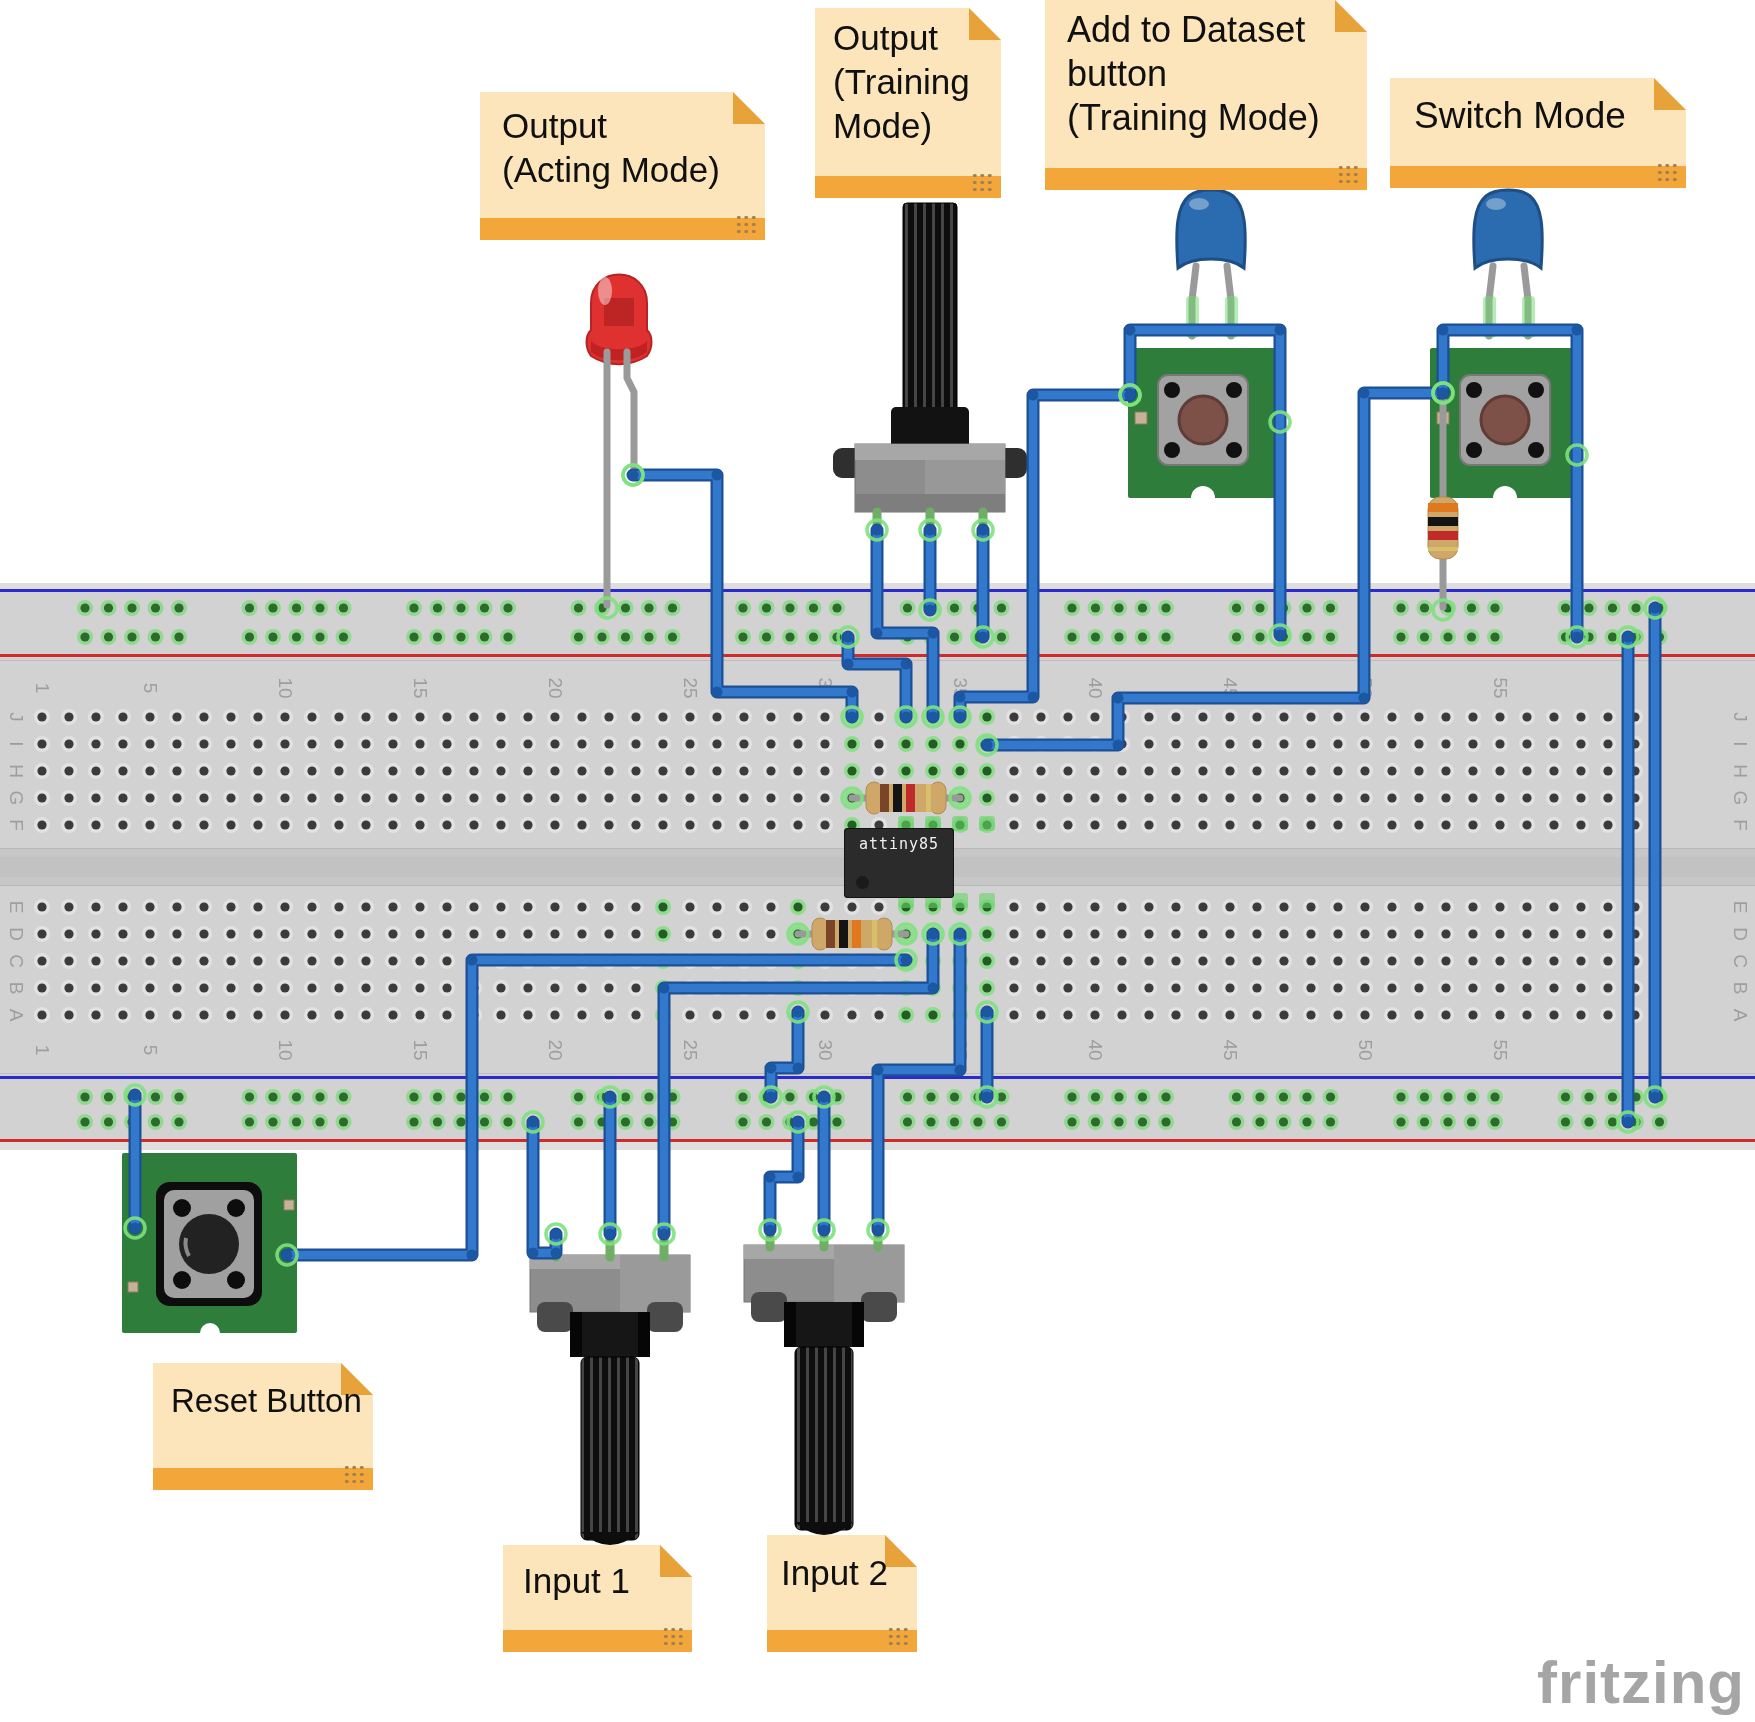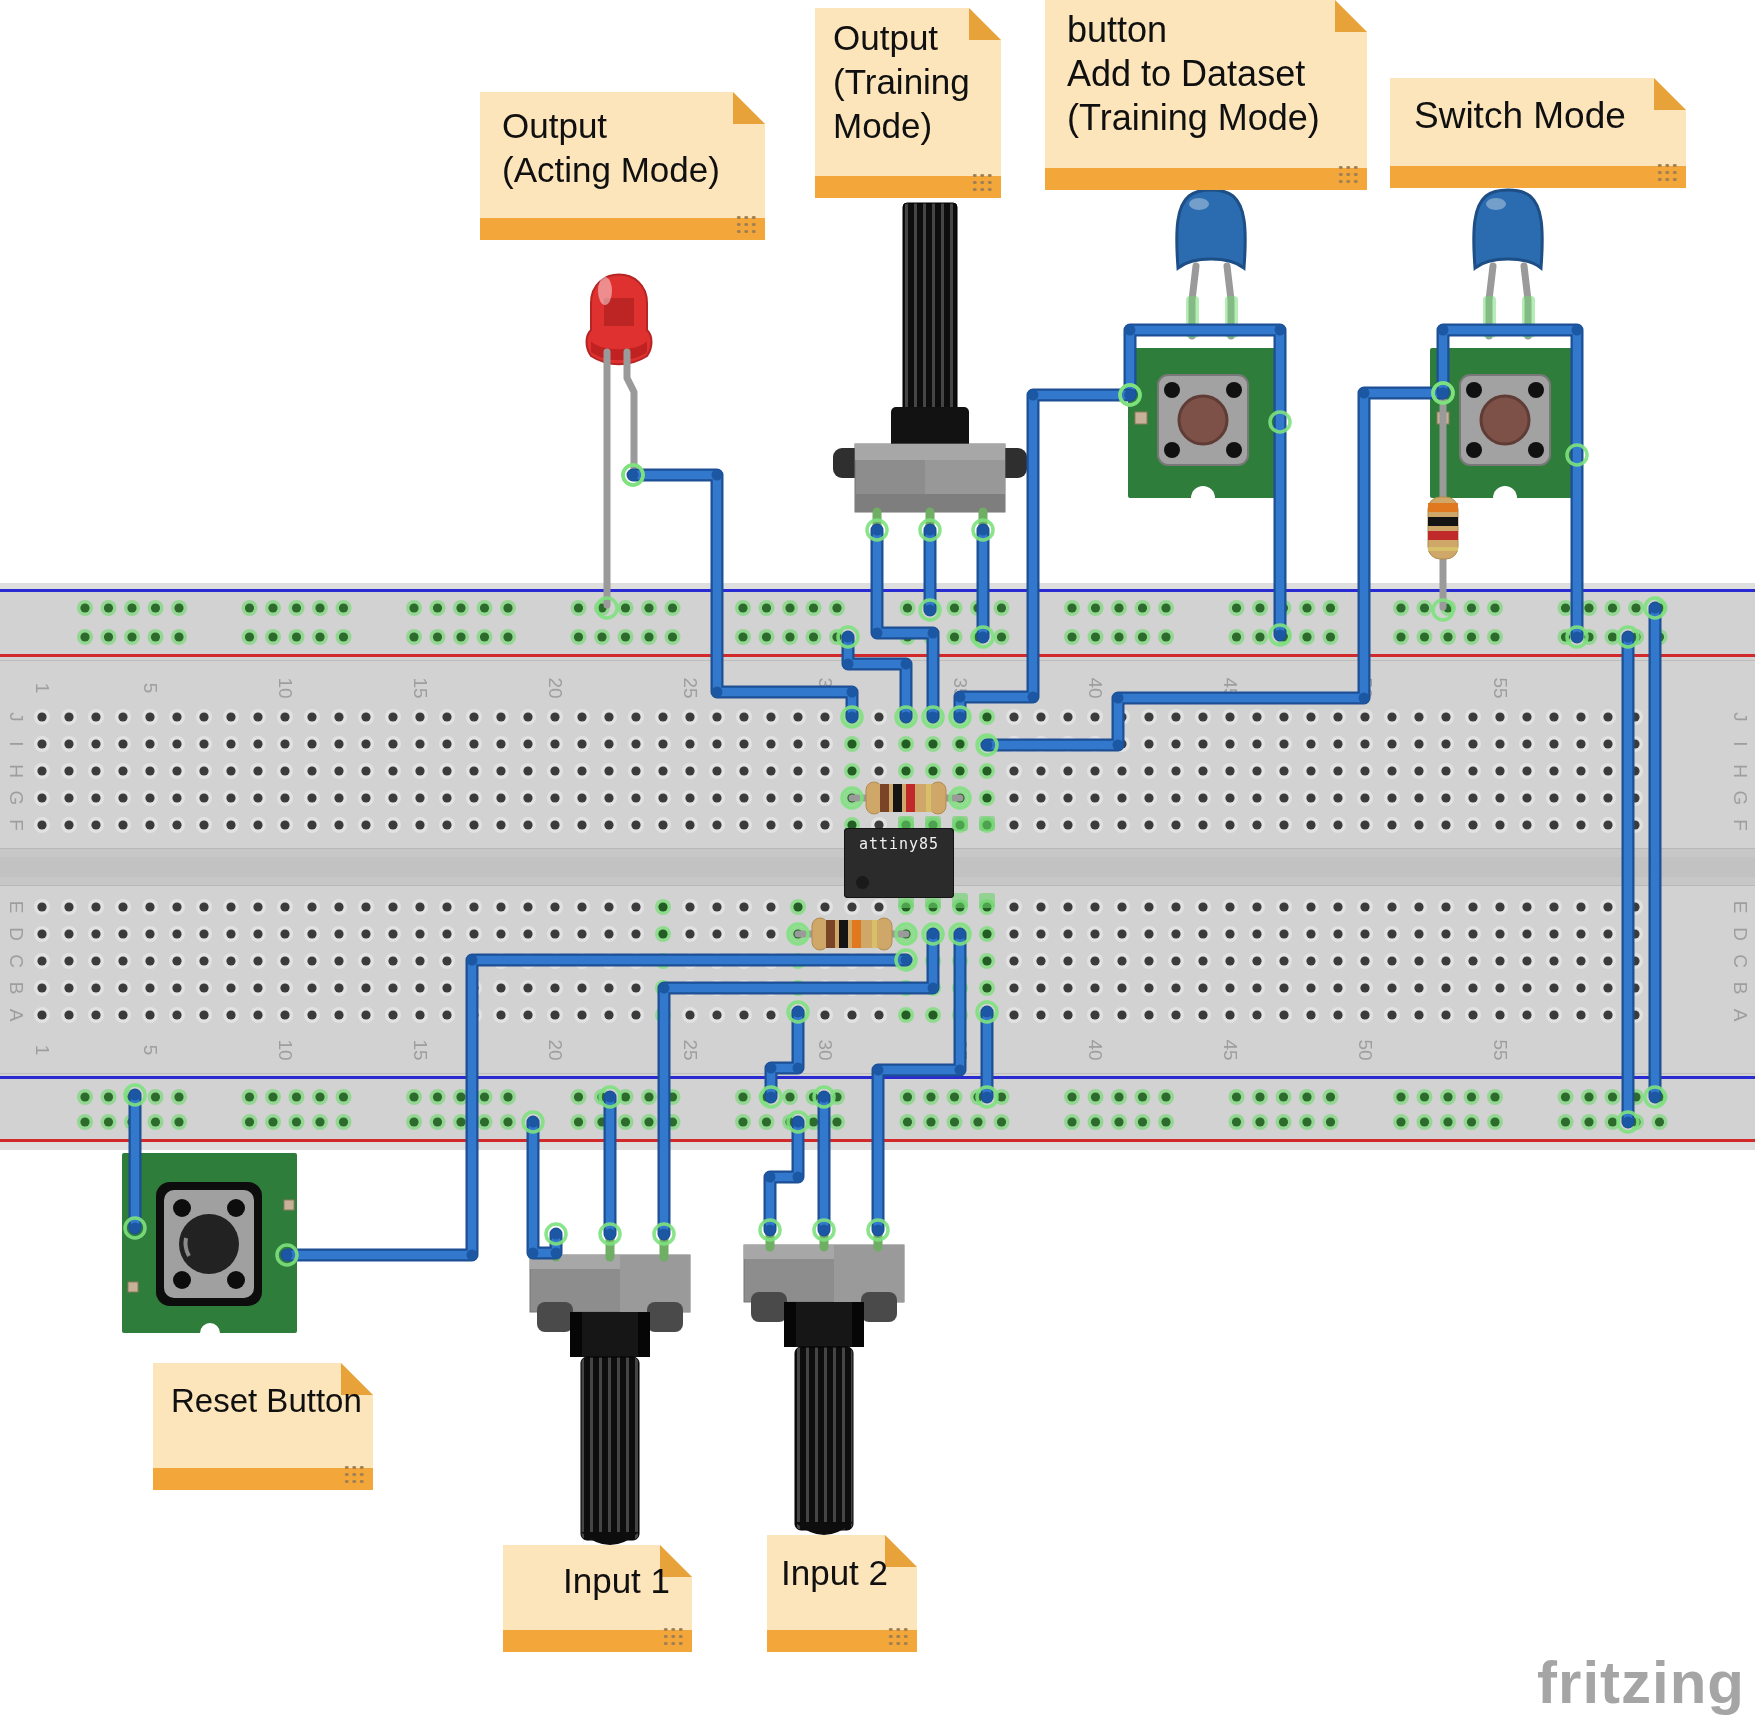--- a/index.html
+++ b/index.html
@@ -34,21 +34,21 @@
   .note .dots{position:absolute;right:7px;bottom:5px;width:23px;height:21px;
               background-image:radial-gradient(circle,#a08052 1.6px,transparent 1.9px);
               background-size:7.5px 7px;}
   .note .lines{position:relative;color:#101010;}
   .note .line{display:block;line-height:44px;white-space:nowrap;}
   .n1{left:480px;top:92px;width:285px;height:148px;}  .n1 .lines{padding:12px 0 0 22px;font-size:35px;}
   .n2{left:815px;top:8px;width:186px;height:190px;}   .n2 .lines{padding:8px 0 0 18px;font-size:35px;}
   .n3{left:1045px;top:0px;width:322px;height:190px;}  .n3 .lines{padding:8px 0 0 22px;font-size:36px;}
   .n4{left:1390px;top:78px;width:296px;height:110px;} .n4 .lines{padding:16px 0 0 24px;font-size:37px;}
   .n5{left:105px;top:1363px;width:220px;height:127px;margin-left:48px;}.n5 .lines{padding:16px 0 0 18px;font-size:33px;}
-  .n6{left:503px;top:1545px;width:189px;height:107px;}.n6 .lines{padding:14px 0 0 20px;font-size:35px;margin-left:40px;}
+  .n6{left:503px;top:1545px;width:189px;height:107px;}.n6 .lines{padding:14px 0 0 20px;font-size:35px;}
   .n7{left:725px;top:1535px;width:150px;height:117px;margin-left:42px;}.n7 .lines{padding:16px 0 0 14px;font-size:35px;}
   
   #watermark{position:absolute;left:1390px;top:1648px;width:355px;text-align:right;
              font-size:60px;font-weight:bold;letter-spacing:1px;color:#a5a5a5;}
 </style>
 </head>
 <body>
 
 <div id="stage">
 
@@ -2060,22 +2060,22 @@
         <span class="line">Output</span>
         <span class="line">(Training</span>
         <span class="line">Mode)</span>
       </div>
     <div class="strip"></div>
     <div class="dots"></div>
   </div>
   <div class="note n3">
     <div class="fold"></div>
     <div class="lines">
+        <span class="line">Add to Dataset</span>
         <span class="line">button</span>
-        <span class="line">Add to Dataset</span>
         <span class="line">(Training Mode)</span>
       </div>
     <div class="strip"></div>
     <div class="dots"></div>
   </div>
   <div class="note n4">
     <div class="fold"></div>
     <div class="lines">
         <span class="line">Switch Mode</span>
       </div>

